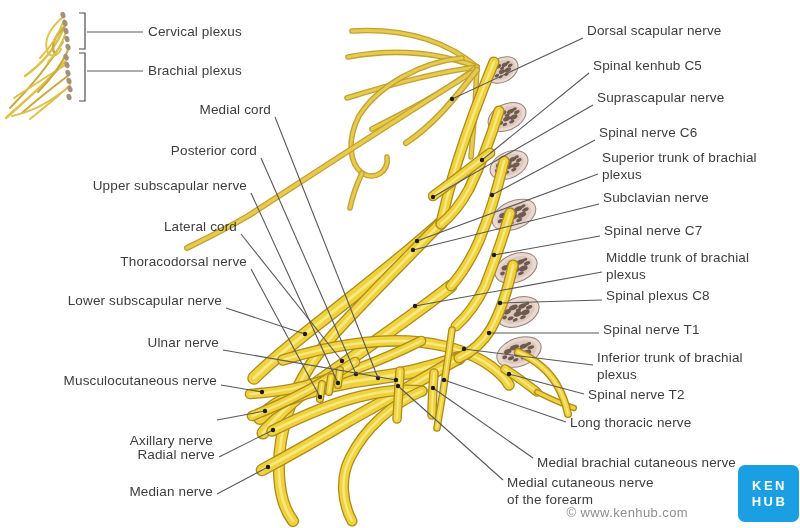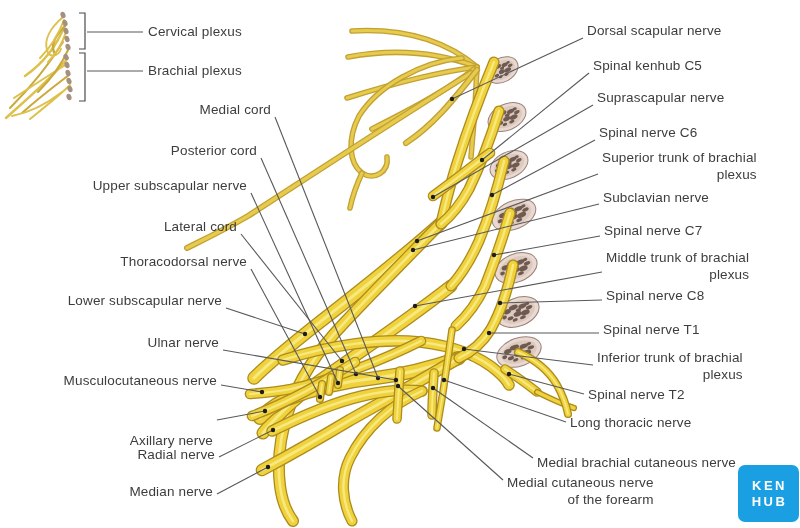--- a/index.html
+++ b/index.html
@@ -3,21 +3,21 @@
 <meta charset="utf-8">
 <style>
   html,body{margin:0;padding:0;background:#fff;}
   #stage{
     position:relative;width:800px;height:528px;background:#ffffff;overflow:hidden;
     font-family:"Liberation Sans", sans-serif;
   }
   #diagram{position:absolute;left:0;top:0;}
   .lbl{
     position:absolute;font-size:13.5px;line-height:17px;color:#3d3d3f;
-    letter-spacing:.15px;white-space:nowrap;text-align:right;
+    letter-spacing:.15px;white-space:nowrap;
   }
   .lbl.right{white-space:pre-line;}
   .lbl.left{text-align:right;}
   #copyright{
     position:absolute;right:112px;top:505px;font-size:13px;color:#8e8e90;letter-spacing:.4px;
   }
   #logo{
     position:absolute;left:738px;top:465px;width:61px;height:57px;border-radius:7px;
     display:flex;flex-direction:column;align-items:center;justify-content:center;
     color:#ffffff;font-weight:700;font-size:13px;letter-spacing:2.5px;line-height:16px;
@@ -337,27 +337,28 @@
       <div class="lbl right" style="left: 587px; top: 22px;">Dorsal scapular nerve</div>
       <div class="lbl right" style="left: 593px; top: 57px;">Spinal kenhub C5</div>
       <div class="lbl right" style="left: 597px; top: 89px;">Suprascapular nerve</div>
       <div class="lbl right" style="left: 599px; top: 124px;">Spinal nerve C6</div>
       <div class="lbl right" style="left: 602px; top: 149px;">Superior trunk of brachial
 plexus</div>
       <div class="lbl right" style="left: 603px; top: 189px;">Subclavian nerve</div>
       <div class="lbl right" style="left: 604px; top: 222px;">Spinal nerve C7</div>
       <div class="lbl right" style="left: 606px; top: 249px;">Middle trunk of brachial
 plexus</div>
-      <div class="lbl right" style="left: 606px; top: 287px;">Spinal nerve C8</div>
+      <div class="lbl right" style="left: 606px; top: 287px;">Spinal plexus C8</div>
       <div class="lbl right" style="left: 603px; top: 321px;">Spinal nerve T1</div>
       <div class="lbl right" style="left: 597px; top: 349px;">Inferior trunk of brachial
 plexus</div>
       <div class="lbl right" style="left: 588px; top: 386px;">Spinal nerve T2</div>
       <div class="lbl right" style="left: 570px; top: 414px;">Long thoracic nerve</div>
       <div class="lbl right" style="left: 537px; top: 454px;">Medial brachial cutaneous nerve</div>
       <div class="lbl right" style="left: 507px; top: 474px;">Medial cutaneous nerve
 of the forearm</div>
     </div>
+  <div id="copyright">© www.kenhub.com</div>
   <div id="logo" style="background: rgb(26, 160, 226);">
     <span>KEN</span>
     <span>HUB</span>
   </div>
 </div>
 
 </body></html>

